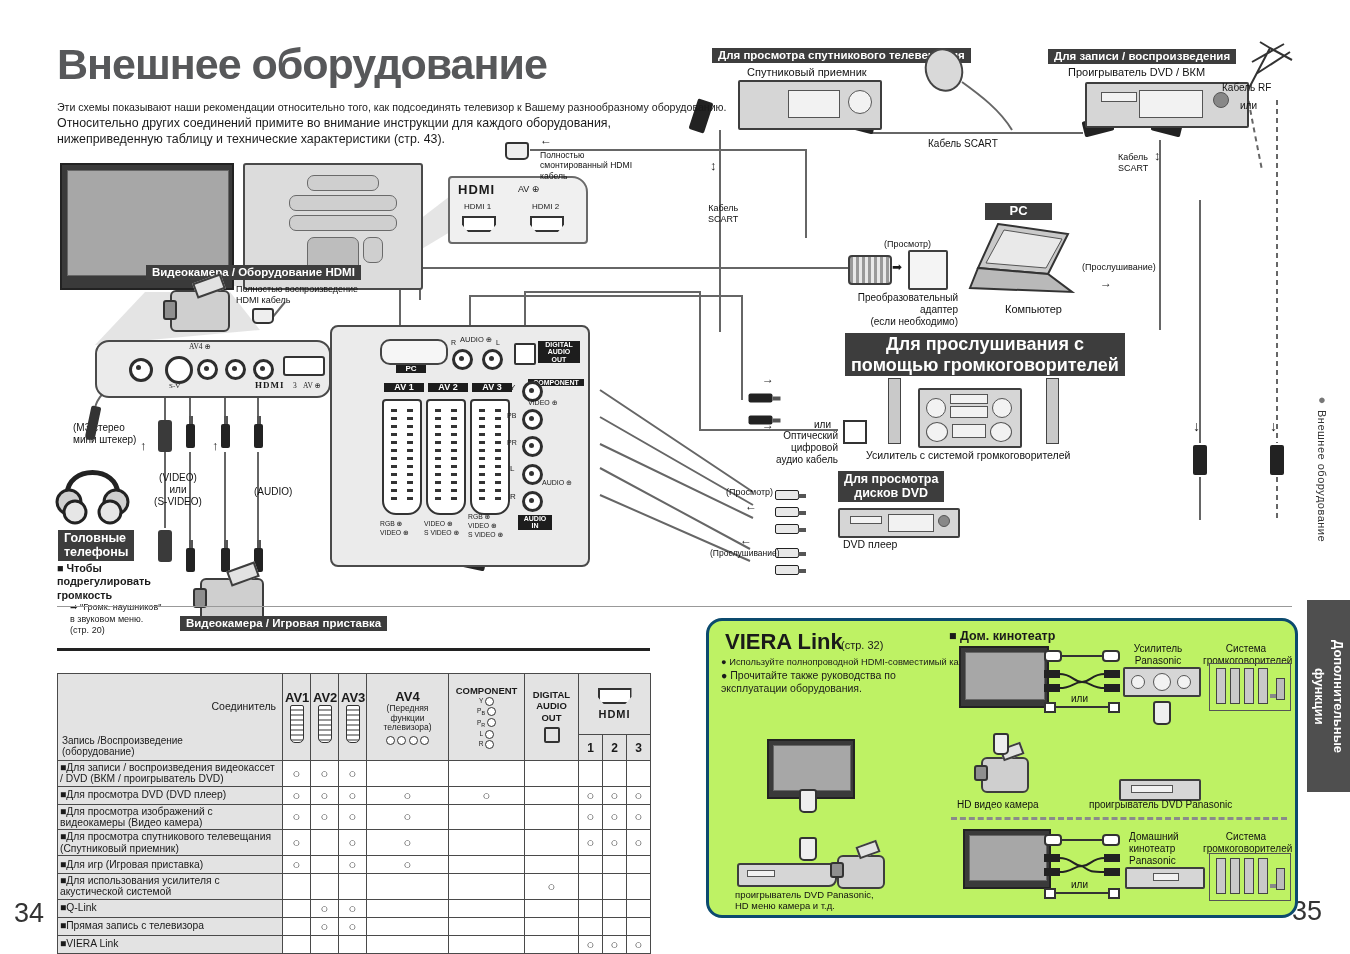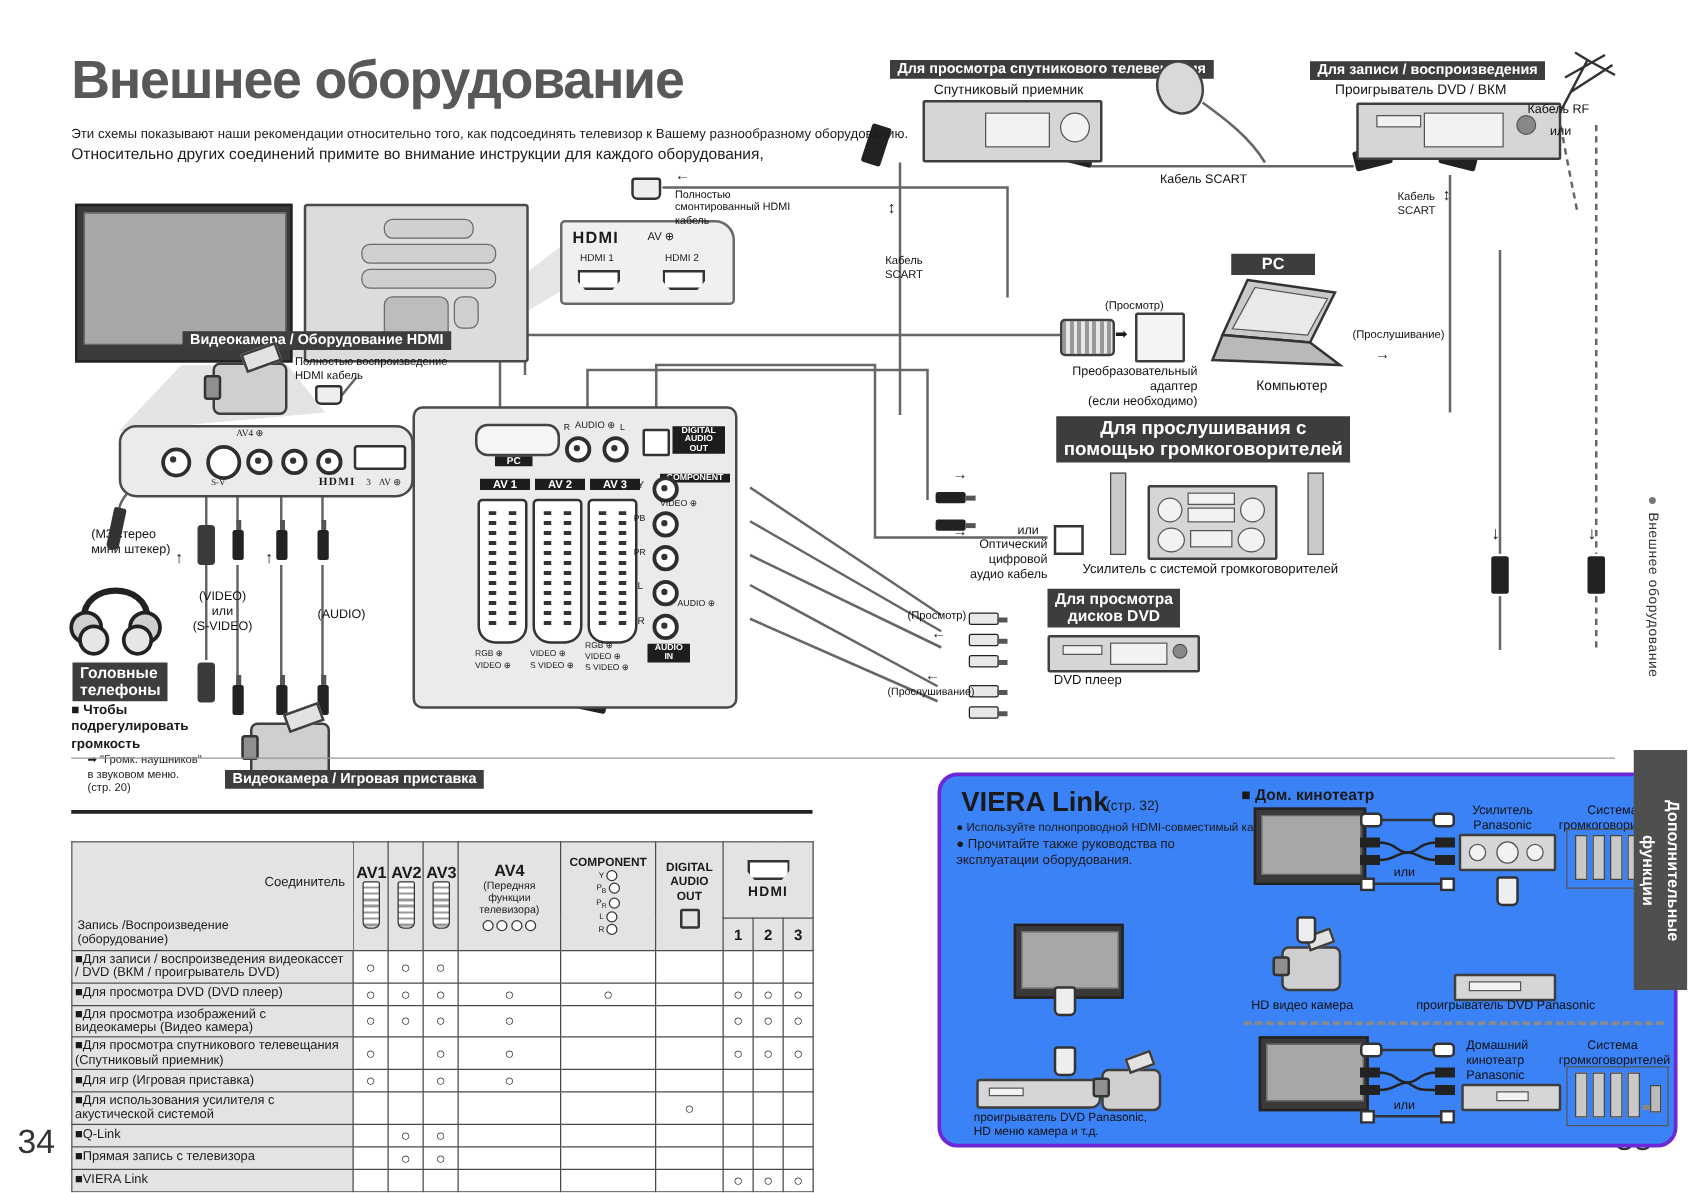--- a/index.html
+++ b/index.html
@@ -42,21 +42,21 @@
             clip-path:polygon(0 0,100% 0,100% 55%,82% 100%,18% 100%,0 55%);}
   .dotjack{display:inline-block;width:7px;height:7px;border:1.5px solid #333;border-radius:50%;background:#fff;vertical-align:middle;}
   
   table.eq{border-collapse:collapse;table-layout:fixed;width:593px;font-family:inherit;}
   table.eq th,table.eq td{border:1px solid #4a4a4a;padding:1px 2px;vertical-align:middle;overflow:hidden;}
   table.eq th{background:#e3e3e3;font-size:9px;font-weight:bold;}
   td.rowlabel{background:#e3e3e3;font-size:10.3px;padding-left:3px;line-height:1.1;}
   td.markcell{background:#fff;text-align:center;font-size:13px;color:#333;padding:0;}
   .corner{position:relative;background:
      linear-gradient(to bottom right,transparent calc(50% - 1px),#555 calc(50% - 1px),#555 calc(50% + 0px),transparent calc(50% + 1px)),#e3e3e3;}
-  .viera-box{position:absolute;border:3px solid #6d28d9;border-radius:16px;background:#3b82f6;margin-left:44px;}
+  .viera-box{position:absolute;border:3px solid #0c4a6e;border-radius:16px;background:#bef264;}
   .vtab{background:#4f4f4f;color:#fff;font-weight:bold;writing-mode:vertical-rl;
         display:flex;align-items:center;justify-content:center;text-align:center;}
   .vtext{writing-mode:vertical-rl;font-size:11px;color:#333;letter-spacing:.5px;}
   .dash-h{position:absolute;border-top:3px dashed #8a8a8a;}
 </style>
 </head>
 <body>
 
 <div id="page">
 
@@ -97,20 +97,21 @@
       <rect x="1193" y="445" width="14" height="30" rx="2"></rect>
       <rect x="1270" y="445" width="14" height="30" rx="2"></rect>
       <rect x="340" y="385" width="26" height="15" rx="2" transform="rotate(65 353 392)"></rect>
       <rect x="452" y="552" width="34" height="16" rx="2" transform="rotate(12 469 560)"></rect>
     </g>
   </svg>
 
   <div class="abs" style="left:57px;top:40px;font-size:43px;font-weight:bold;color:#57585a;letter-spacing:-1px;">Внешнее оборудование</div>
   <div class="abs" style="left:57px;top:116px;font-size:12.4px;">Относительно других соединений примите во внимание инструкции для каждого оборудования,</div>
   <div class="abs" style="left:57px;top:101px;font-size:10.6px;">Эти схемы показывают наши рекомендации относительно того, как подсоединять телевизор к Вашему разнообразному оборудованию.</div>
+  <div class="abs" style="left:57px;top:132px;font-size:12.4px;">нижеприведенную таблицу и технические характеристики (стр. 43).</div>
 
   <div class="abs tvf" style="left:60px;top:163px;width:160px;height:104px;">
     <div class="scr"></div>
   </div>
   <div class="abs tvb" style="left:243px;top:163px;width:176px;height:123px;">
     <div class="slot" style="left:62px;top:10px;width:70px;height:14px;"></div>
     <div class="slot" style="left:44px;top:30px;width:106px;height:14px;"></div>
     <div class="slot" style="left:44px;top:50px;width:106px;height:14px;"></div>
     <div class="slot" style="left:62px;top:72px;width:50px;height:34px;background:#bdbdbd;"></div>
     <div class="slot" style="left:118px;top:72px;width:18px;height:24px;"></div>
@@ -180,21 +181,21 @@
 (если необходимо)</div>
   <svg class="abs" style="left:960px;top:222px;width:120px;height:82px;" viewBox="0 0 120 82">
     <polygon points="38,2 108,12 88,52 18,46" fill="#c9c9c9" stroke="#333" stroke-width="2"></polygon>
     <polygon points="44,8 102,17 86,46 26,41" fill="#e9e9e9" stroke="#555"></polygon>
     <polygon points="18,46 88,52 112,70 10,66" fill="#b9b9b9" stroke="#333" stroke-width="2"></polygon>
   </svg>
   <div class="abs lbl" style="left:1005px;top:303px;font-size:11px;">Компьютер</div>
   <div class="abs lbl" style="left:1082px;top:262px;font-size:9px;">(Прослушивание)</div>
   <span class="abs" style="left:1100px;top:276px;font-size:12px;">→</span>
 
-  <div class="abs hdr pre ctr" style="left:845px;top:333px;font-size:15px;">Для прослушивания с
+  <div class="abs hdr pre ctr" style="left:845px;top:333px;font-size:18px;">Для прослушивания с
 помощью громкоговорителей</div>
   <div class="spk" style="left:888px;top:378px;"></div>
   <div class="spk" style="left:1046px;top:378px;"></div>
   <div class="abs dev" style="left:918px;top:388px;width:100px;height:56px;">
     <div class="devwin" style="left:6px;top:8px;width:18px;height:18px;border-radius:50%;"></div>
     <div class="devwin" style="left:72px;top:8px;width:18px;height:18px;border-radius:50%;"></div>
     <div class="devwin" style="left:30px;top:4px;width:36px;height:8px;"></div>
     <div class="devwin" style="left:30px;top:16px;width:36px;height:10px;"></div>
     <div class="devwin" style="left:6px;top:32px;width:20px;height:18px;border-radius:50%;"></div>
     <div class="devwin" style="left:70px;top:32px;width:20px;height:18px;border-radius:50%;"></div>

